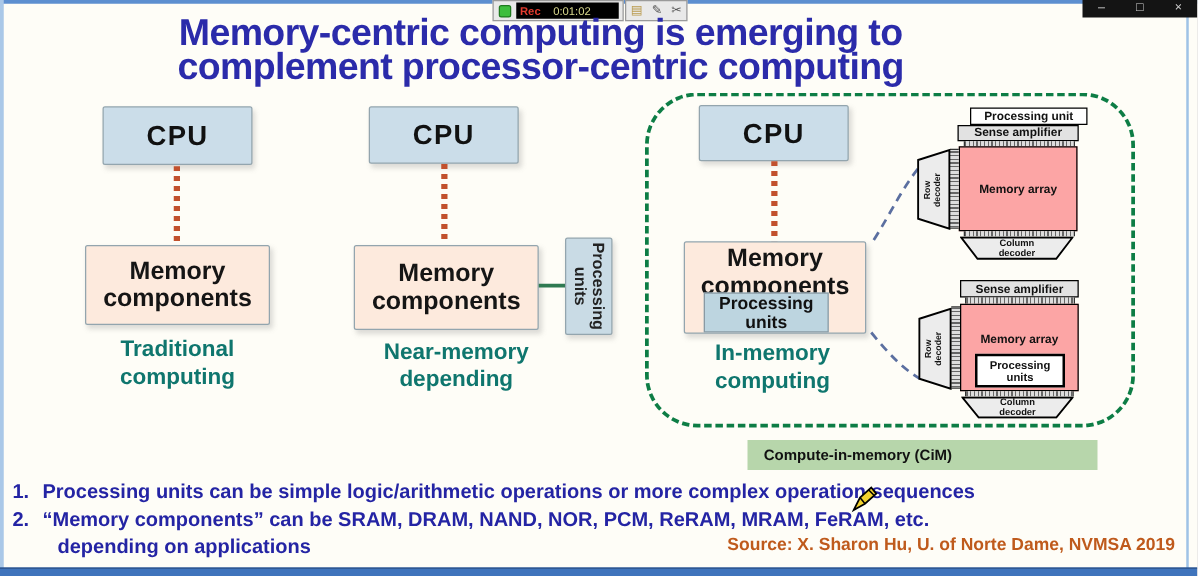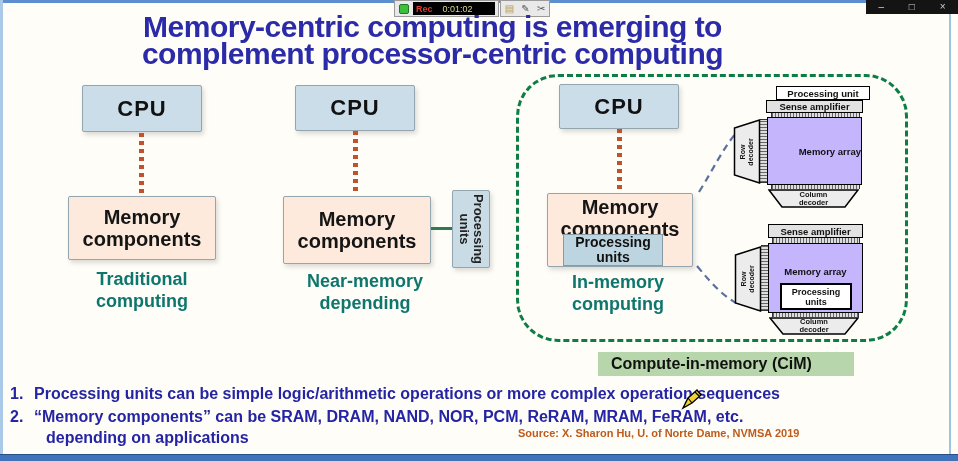--- a/index.html
+++ b/index.html
@@ -37,40 +37,40 @@
   .caption{position:absolute;text-align:center;color:#0f766e;font-size:18px;font-weight:bold;line-height:22px;}
   .greenlink{position:absolute;height:3px;background:#2f7a52;}
   .proc-vert{position:absolute;background:#c9dbe5;border:1.5px solid #93a5ae;border-radius:2px;box-shadow:2px 3px 4px rgba(120,120,120,.25);}
   .proc-vert span{position:absolute;left:50%;top:50%;width:78px;transform:translate(-50%,-50%) rotate(90deg);
     text-align:center;font-size:13px;font-weight:bold;line-height:14px;color:#222;}
   .proc-inner{position:absolute;background:#bdd5e0;border:1.5px solid #8a9aa4;display:flex;align-items:center;justify-content:center;
     text-align:center;font-size:14px;font-weight:bold;line-height:15px;color:#111;}
   .mem-top{align-items:flex-start;padding-top:2px;}
   
   .dashed-rect{position:absolute;left:516px;top:74px;width:392px;height:268px;border:3px dashed #0d7d45;border-radius:42px;}
-  .cim-badge{position:absolute;left:598px;top:352px;width:256px;height:24px;background:#b7d6ab;
-    font-size:16px;font-weight:bold;color:#111;line-height:24px;padding-left:13px;}
+  .cim-badge{position:absolute;left:598px;top:352px;width:280px;height:24px;background:#b7d6ab;
+    font-size:12px;font-weight:bold;color:#111;line-height:24px;padding-left:13px;}
   
   .chipbox{position:absolute;border:1.2px solid #000;display:flex;align-items:center;justify-content:center;
     text-align:center;font-size:9.5px;font-weight:bold;color:#111;background:#e2e2e2;}
   .chip-white{background:#fff;border-width:1.6px;}
-  .chip-array{background:#c4b5fd;justify-content:flex-end;}
+  .chip-array{background:#fca5a5;justify-content:center;}
   .hatch-h{position:absolute;background:repeating-linear-gradient(90deg,#666 0 1px,#ddd 1px 3px);border-left:1px solid #333;border-right:1px solid #333;}
   .hatch-v{position:absolute;background:repeating-linear-gradient(0deg,#666 0 1px,#ddd 1px 3px);border-top:1px solid #333;border-bottom:1px solid #333;}
   .trap{position:absolute;}
   .trap-label{position:absolute;left:50%;top:50%;width:36px;transform:translate(-50%,-50%) rotate(-90deg);
     text-align:center;font-size:7px;font-weight:bold;line-height:8px;color:#111;}
   .coldec-label{position:absolute;left:50%;top:50%;width:42px;transform:translate(-50%,-50%);
     text-align:center;font-size:7.5px;font-weight:bold;line-height:8px;color:#111;}
   .array-label{position:absolute;width:100%;text-align:center;font-size:9.5px;font-weight:bold;color:#111;}
   .pu-inner{position:absolute;background:#fff;border:2px solid #000;display:flex;align-items:center;justify-content:center;
     text-align:center;font-size:9px;font-weight:bold;line-height:10px;color:#111;}
   
   .note-line{position:absolute;color:#2424a4;font-size:16px;font-weight:bold;white-space:nowrap;}
-  .src{position:absolute;left:518px;top:427px;width:422px;text-align:left;color:#bf5a1c;font-size:11px;font-weight:bold;white-space:nowrap;}
+  .src{position:absolute;left:518px;top:427px;width:422px;text-align:right;color:#bf5a1c;font-size:14px;font-weight:bold;white-space:nowrap;}
   svg.overlay{position:absolute;left:0;top:0;pointer-events:none;}
 </style>
 </head>
 <body>
 
 <div class="stage">
 
   <div class="frame-top"></div>
   <div class="frame-left"></div>
   <div class="frame-right"></div>

